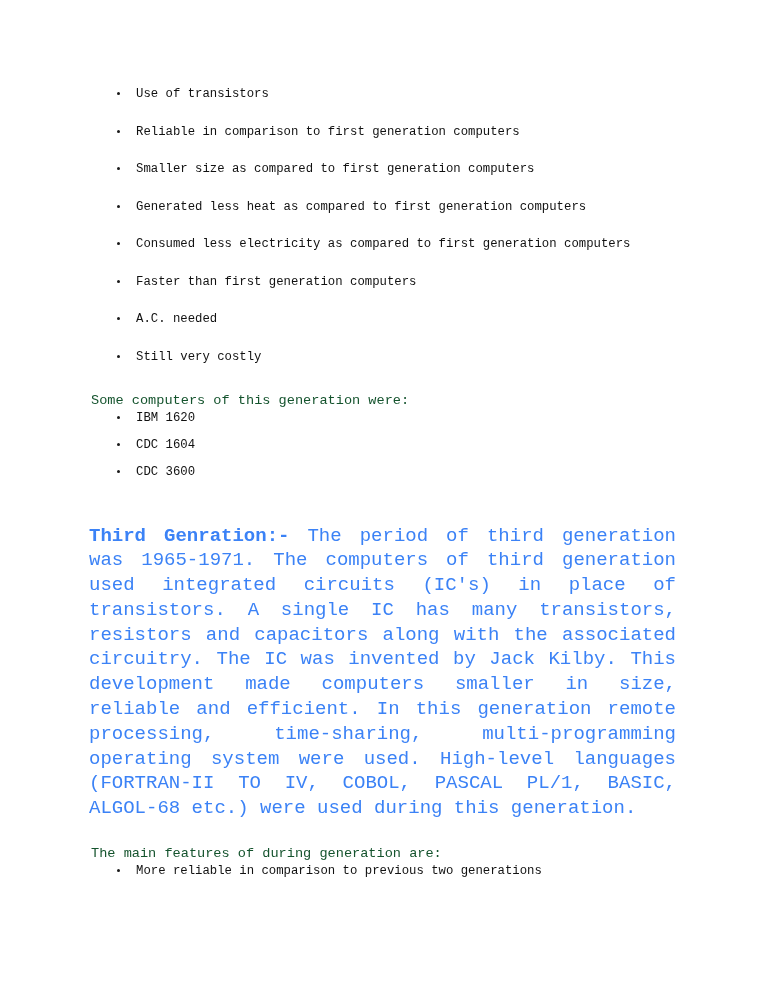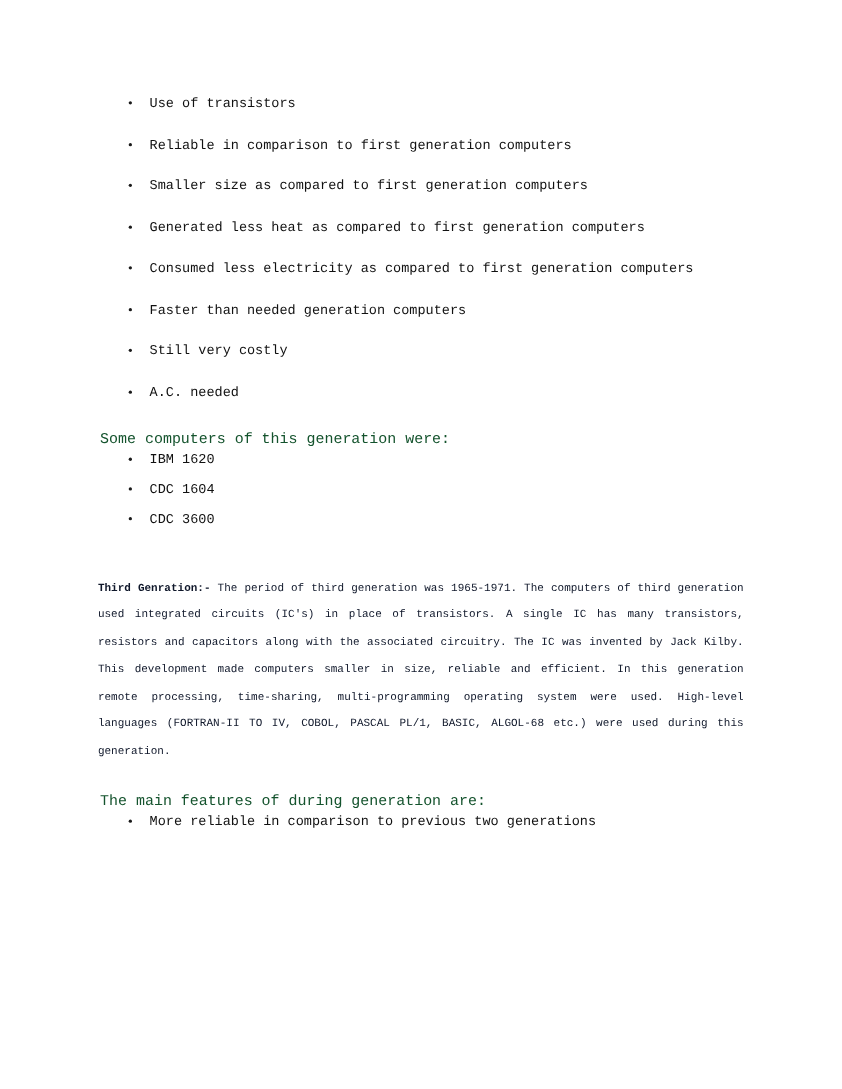--- a/index.html
+++ b/index.html
@@ -72,26 +72,26 @@
   .lead-line {
     font-size: 13.6px;
     line-height: 18px;
     color: #14532d;
     margin: 0;
     padding-left: 2px;
   }
 
   
   .body-para {
-    font-size: 10px;
+    font-size: 19px;
     line-height: 24.8px;
     text-align: justify;
     text-justify: inter-word;
     margin: 0;
-    color: #0f172a;
+    color: #3b82f6;
   }
   .body-para .lead-bold {
     font-weight: bold;
   }
 
   
   .block-features   { margin-top: 0; }
   .block-some-intro { margin-top: 27px; }
   .block-machines   { margin-top: 28px; }
   .block-third-para { margin-top: 44px; }
@@ -103,23 +103,23 @@
 
 <div class="page">
   <div class="content">
 
     <ul class="bullets features block-features">
       <li><span>Use of transistors</span></li>
       <li><span>Reliable in comparison to first generation computers</span></li>
       <li><span>Smaller size as compared to first generation computers</span></li>
       <li><span>Generated less heat as compared to first generation computers</span></li>
       <li><span>Consumed less electricity as compared to first generation computers</span></li>
-      <li><span>Faster than needed generation computers</span></li>
+      <li><span>Faster than first generation computers</span></li>
+      <li><span>A.C. needed</span></li>
       <li><span>Still very costly</span></li>
-      <li><span>A.C. needed</span></li>
     </ul>
 
     <p class="lead-line block-some-intro">Some computers of this generation were:</p>
 
     <ul class="bullets machines block-machines">
       <li><span>IBM 1620</span></li>
       <li><span>CDC 1604</span></li>
       <li><span>CDC 3600</span></li>
     </ul>
 

